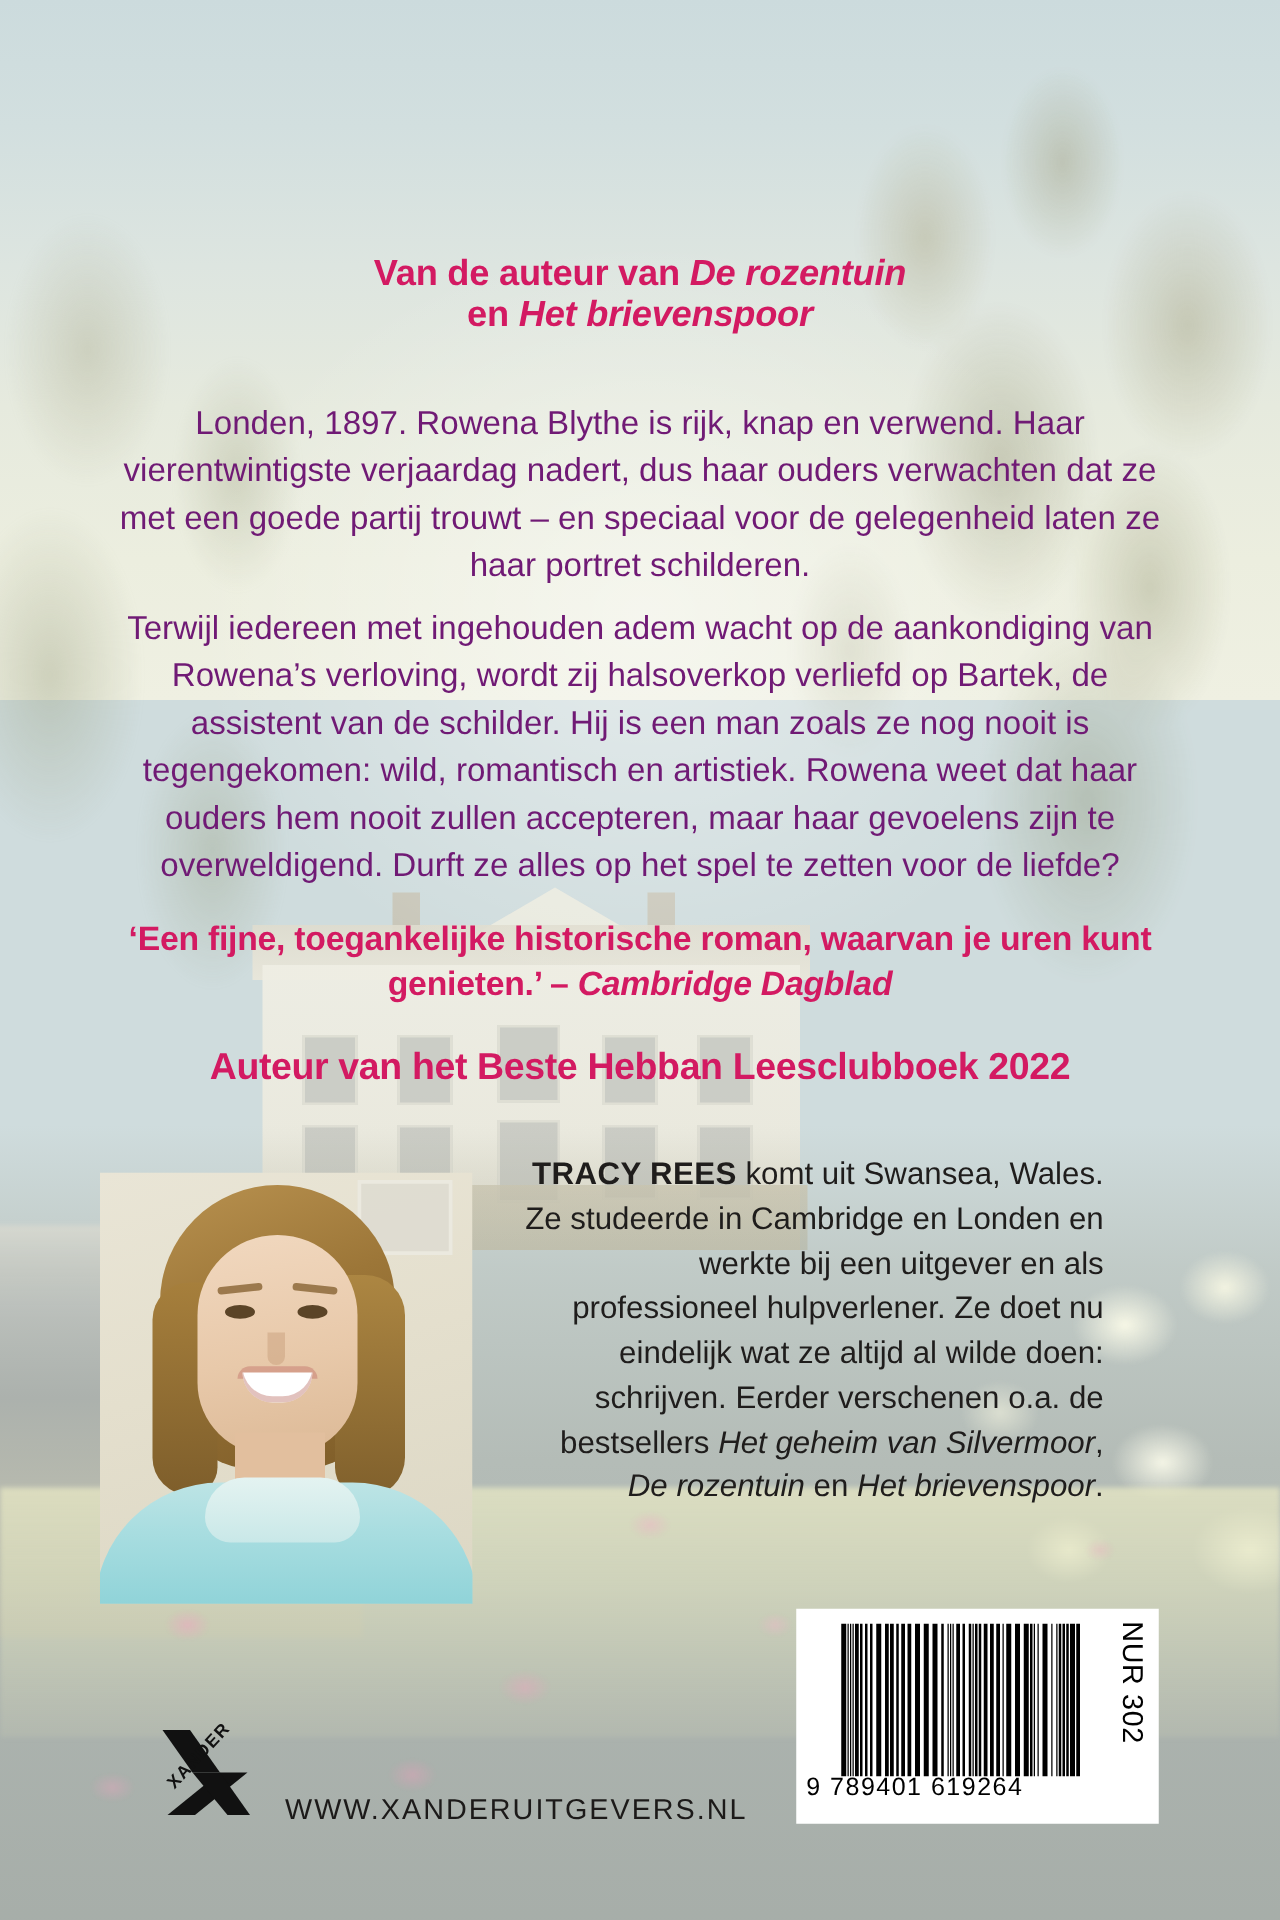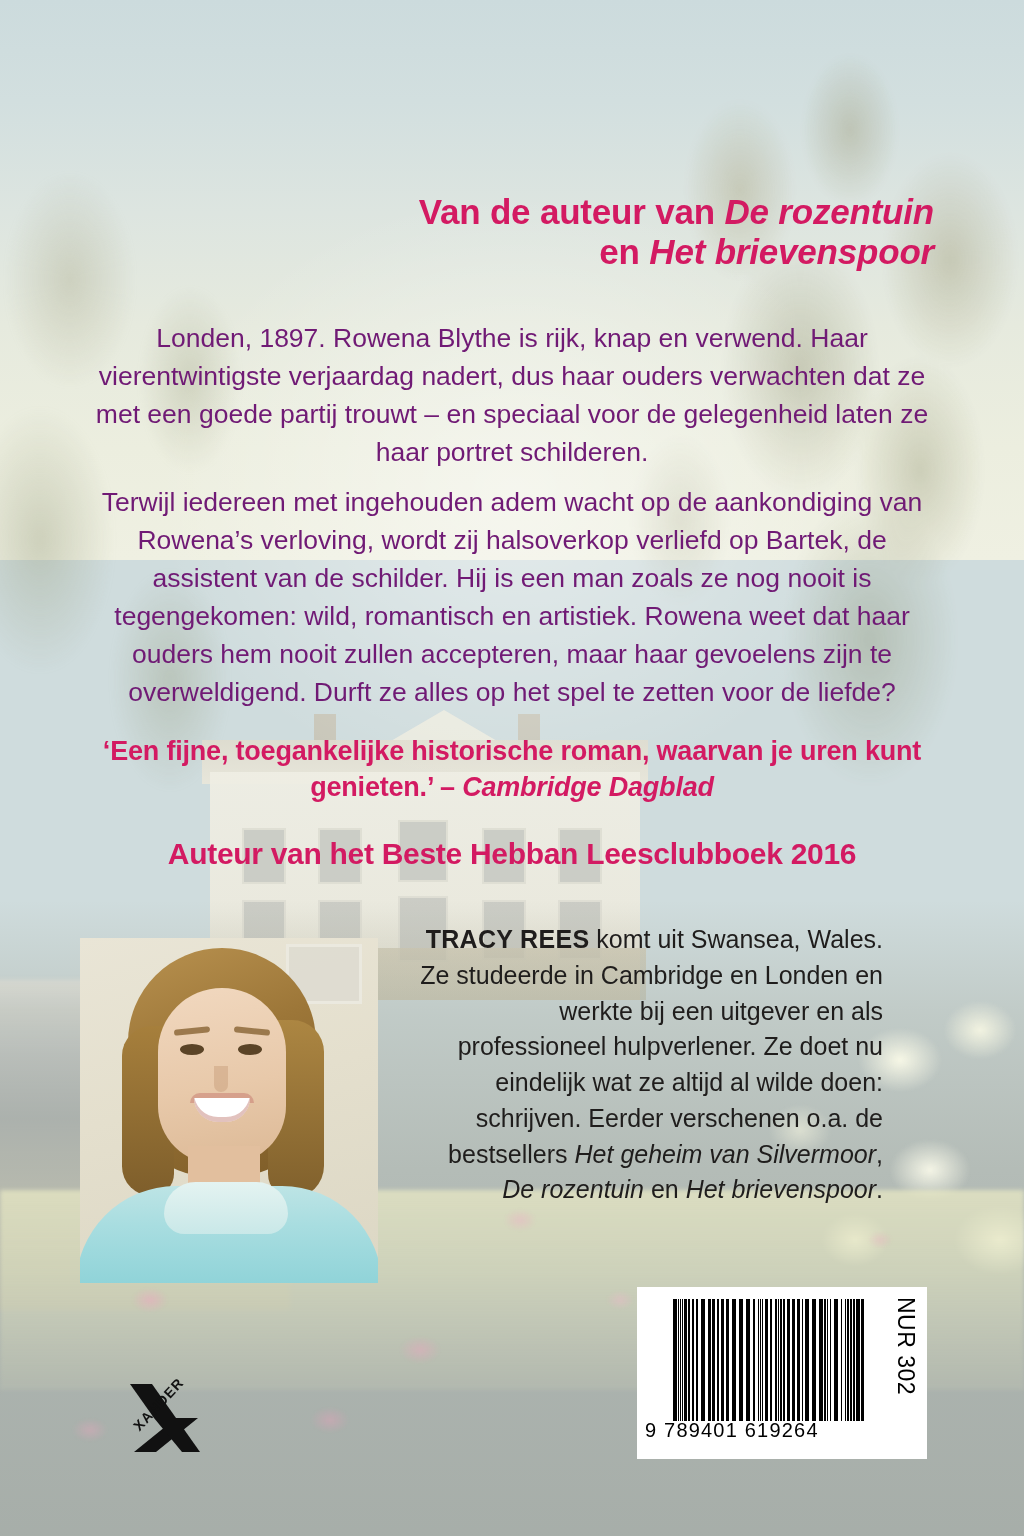--- a/index.html
+++ b/index.html
@@ -156,21 +156,21 @@
 
   .pink-heading {
     position: absolute;
     left: 90px; width: 844px;
     text-align: center;
     color: #d31a62;
     font-weight: 700;
     line-height: 1.14;
     letter-spacing: -0.2px;
   }
-  #headline { top: 192px; font-size: 35px; text-align: right; }
+  #headline { top: 203px; font-size: 29px; }
   #headline i { font-style: italic; }
 
   .blurb {
     position: absolute;
     left: 92px; width: 840px;
     text-align: center;
     color: #701a75;
     font-size: 26.5px;
     line-height: 1.44;
   }
@@ -368,21 +368,21 @@
       <span>en </span><i>Het brievenspoor</i>
     </div>
 
     <p class="blurb" id="blurb-1">Londen, 1897. Rowena Blythe is rijk, knap en verwend. Haar vierentwintigste verjaardag nadert, dus haar ouders verwachten dat ze met een goede partij trouwt – en speciaal voor de gelegenheid laten ze haar portret schilderen.</p>
     <p class="blurb" id="blurb-2">Terwijl iedereen met ingehouden adem wacht op de aankondiging van Rowena’s verloving, wordt zij halsoverkop verliefd op Bartek, de assistent van de schilder. Hij is een man zoals ze nog nooit is tegengekomen: wild, romantisch en artistiek. Rowena weet dat haar ouders hem nooit zullen accepteren, maar haar gevoelens zijn te overweldigend. Durft ze alles op het spel te zetten voor de liefde?</p>
 
     <div class="pink-heading" id="review">
       <span>‘Een fijne, toegankelijke historische roman, waarvan je uren kunt genieten.’ – </span><i>Cambridge Dagblad</i>
     </div>
 
-    <div class="pink-heading" id="award">Auteur van het Beste Hebban Leesclubboek 2016</div>
+    <div class="pink-heading" id="award">Auteur van het Beste Hebban Leesclubboek 2022</div>
 
     <div id="author-photo">
       <div class="ph-bg"></div>
       <div class="ph-wall-win"></div>
       <div class="ph-hair"></div>
       <div class="ph-hair-side-l"></div>
       <div class="ph-hair-side-r"></div>
       <div class="ph-face"></div>
       <div class="ph-brow l"></div>
       <div class="ph-brow r"></div>
@@ -456,15 +456,16 @@
       <svg width="78" height="80" viewBox="0 0 78 80" aria-hidden="true">
         <polygon points="4,6 26,6 50,40 28,40" fill="#111111"></polygon>
         <polygon points="50,40 72,40 30,74 8,74" fill="#111111"></polygon>
         <polygon points="50,40 28,40 56,74 74,74" fill="#111111"></polygon>
         <g transform="rotate(-47 40 40)">
           <text x="12" y="30" font-family="Liberation Sans, sans-serif" font-size="14" font-weight="700" letter-spacing="1.2" fill="#111111" id="logo-word">XANDER</text>
         </g>
       </svg>
     </div>
 
+    <div id="website">WWW.XANDERUITGEVERS.NL</div>
 
   </div>
 </div>
 
 </body></html>

